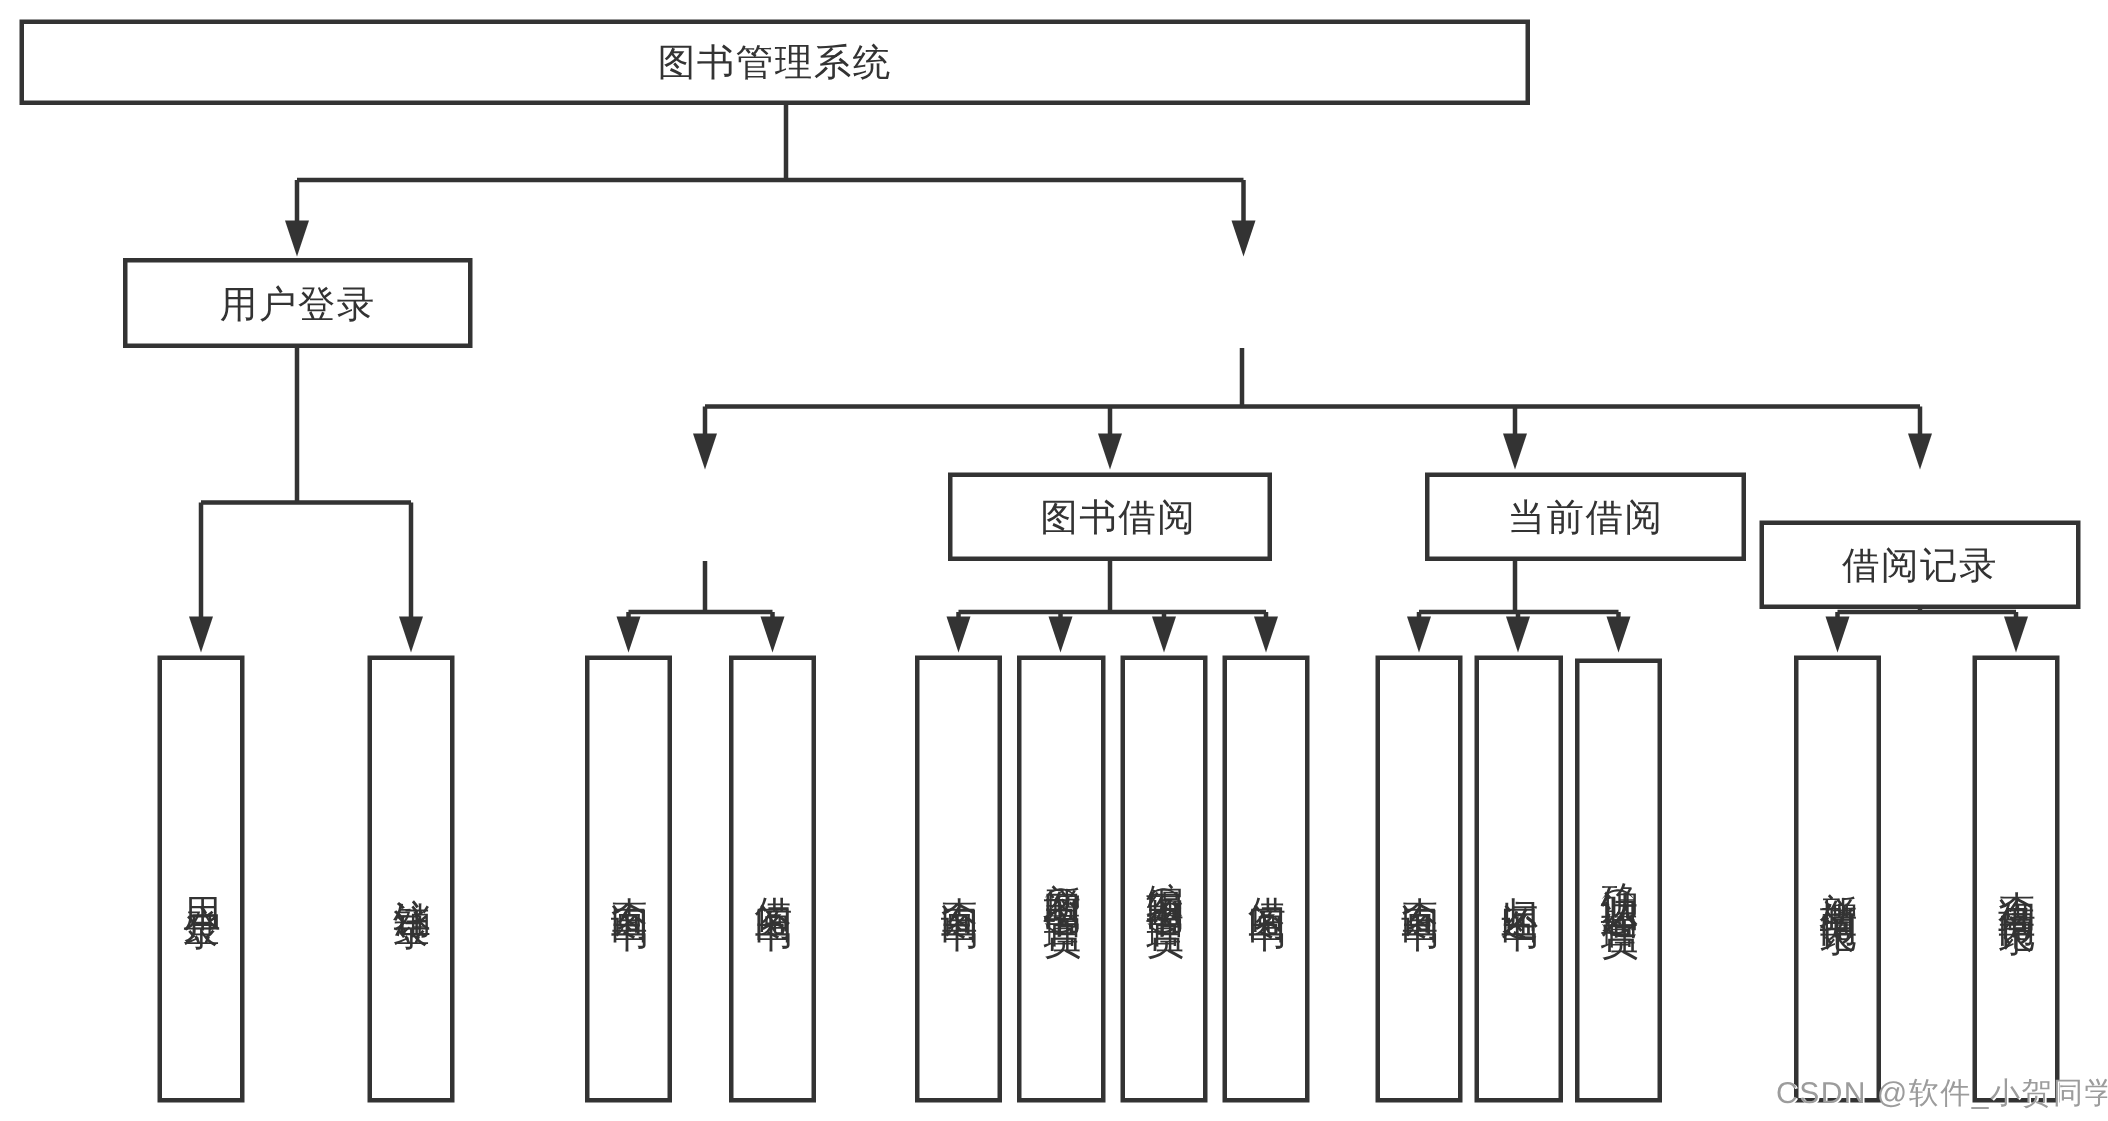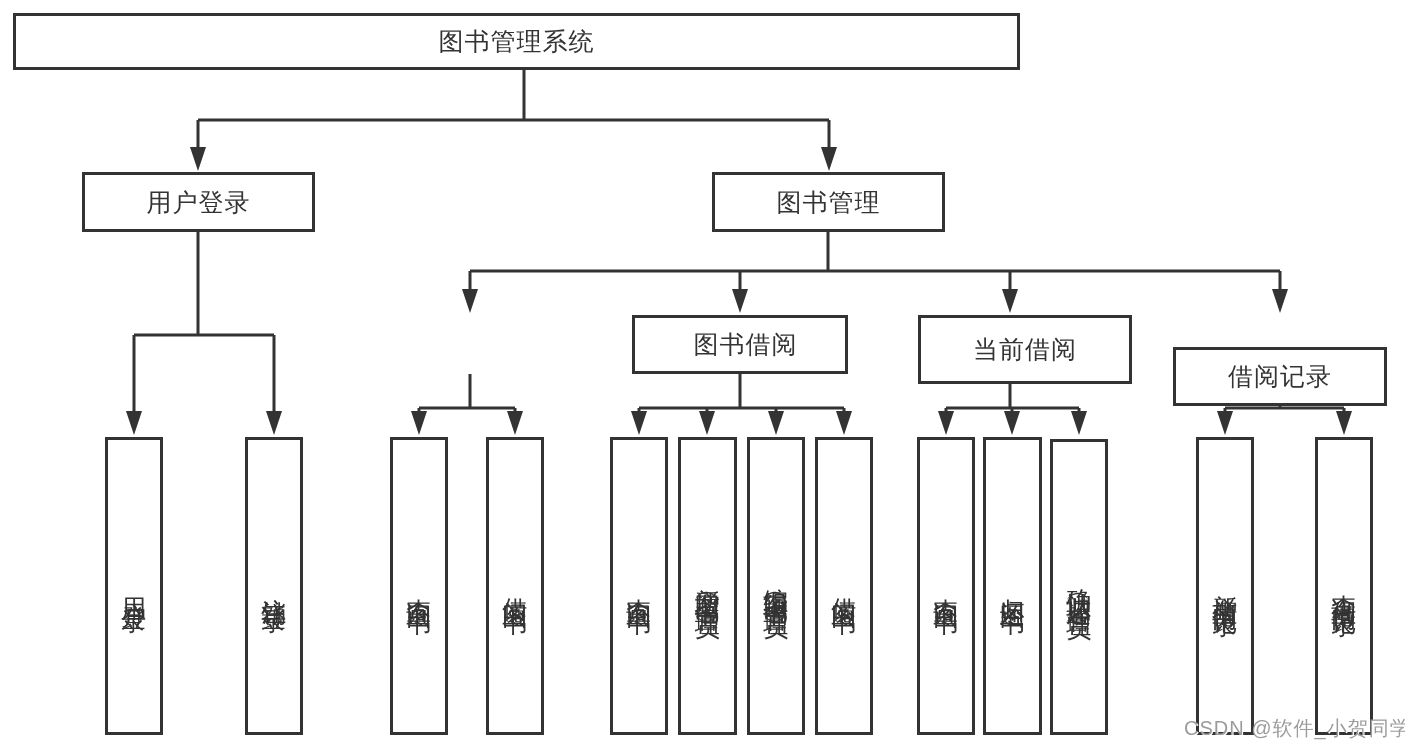--- a/index.html
+++ b/index.html
@@ -108,24 +108,23 @@
     <g stroke="#333333" stroke-width="3" fill="none">
       <path d="M1280 374 V408 M1225 408 H1344 M1225 408 V414 M1344 408 V414"></path>
       <polygon points="1217,411 1233,411 1225,435" fill="#333333" stroke="none"></polygon>
       <polygon points="1336,411 1352,411 1344,435" fill="#333333" stroke="none"></polygon>
     </g>
   </svg>
 
   <div class="box hbox" style="left:13px; top:13px; width:1007px; height:57px;">图书管理系统</div>
 
   <div class="box hbox" style="left:82px; top:172px; width:233px; height:60px;">用户登录</div>
-  <div class="box hbox" style="left:712px; top:172px; width:233px; height:60px;">图书管理</div>
 
   <div class="box hbox" style="left:632px; top:315px; width:216px; height:59px;padding-left:11px;">图书借阅</div>
-  <div class="box hbox" style="left:918px; top:315px; width:214px; height:69px;">当前借阅</div>
+  <div class="box hbox" style="left:950px; top:315px; width:214px; height:59px;">当前借阅</div>
   <div class="box hbox" style="left:1173px; top:315px; width:214px; height:59px;margin-top:32px;">借阅记录</div>
 
   <div class="box leaf" style="left:105px; top:437px; width:58px; height:298px;">
     <span>用户登录</span>
   </div>
   <div class="box leaf" style="left:245px; top:437px; width:58px; height:298px;">
     <span>注销登录</span>
   </div>
 
   <div class="box leaf" style="left:390px; top:437px; width:58px; height:298px;">

